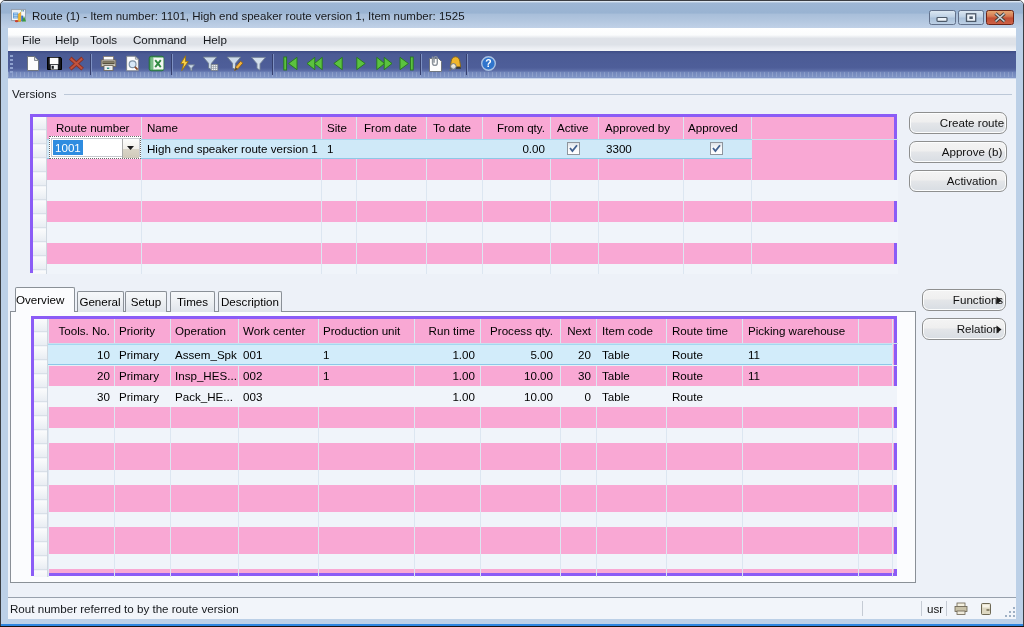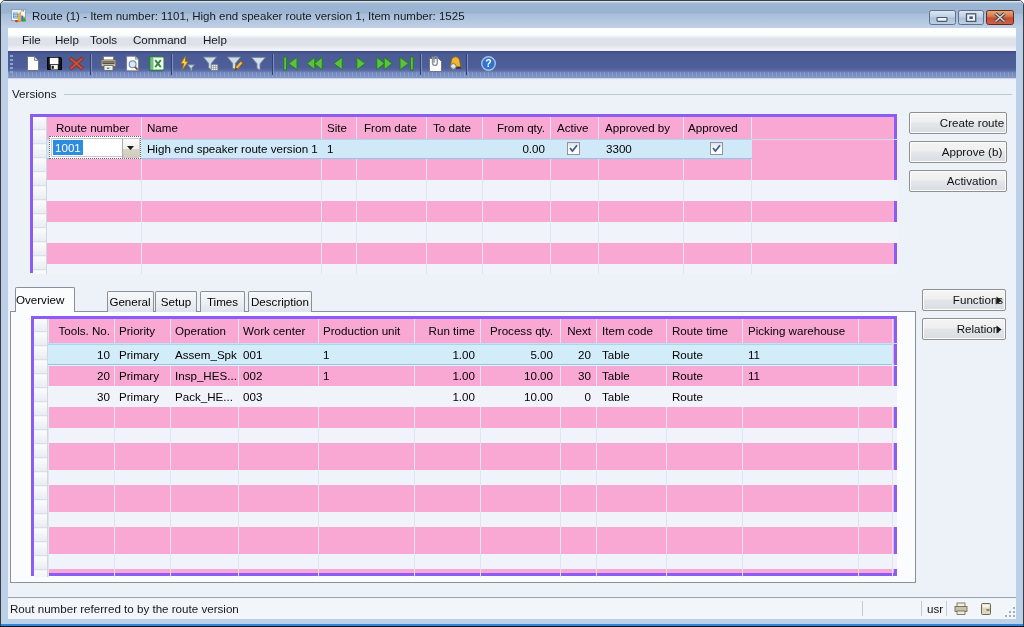--- a/index.html
+++ b/index.html
@@ -26,23 +26,23 @@
   #botline2{position:absolute;left:0px;top:625.5px;width:1024px;height:1.5px;background:#1a1212;}
   
   .grid{position:absolute;background:#f9a8d4;border:3px solid #8b5cf6;}
   .gl{position:absolute;width:1px;background:#dce6f1;}
   .band{position:absolute;background:#f0f4fa;}
   .hdr{position:absolute;top:0;height:21px;line-height:21px;white-space:nowrap;color:#000;}
   .cell{position:absolute;white-space:nowrap;color:#000;}
   .rowhdrcol{position:absolute;left:0;top:0;width:14px;background:#f1f4f8;border-right:1px solid #cfd7e0;overflow:hidden;}
   .rhcell{position:absolute;left:0;width:13px;background:linear-gradient(180deg,#fafbfc 0%,#f1f4f7 55%,#e9edf3 100%);border-bottom:1px solid #d9e0e8;}
   
-  .btn{position:absolute;width:98px;height:22px;border:1px solid #8e8f8f;border-radius:2px;background:linear-gradient(180deg,#f4f4f4 0%,#efefef 45%,#e4e6e9 50%,#d8dde3 100%);box-shadow:inset 0 0 0 1px #fcfdfd;text-align:center;line-height:20px;color:#111;padding-left:28px;}
-  
-  .tab{position:absolute;border:1px solid #8a9097;border-bottom:none;border-radius:2px 2px 0 0;background:linear-gradient(180deg,#f6f8fa 0%,#eef1f4 45%,#dfe4ea 100%);text-align:center;color:#000;margin-left:30px;}
+  .btn{position:absolute;width:98px;height:22px;border:1px solid #8e8f8f;border-radius:7px;background:linear-gradient(180deg,#f4f4f4 0%,#efefef 45%,#e4e6e9 50%,#d8dde3 100%);box-shadow:inset 0 0 0 1px #fcfdfd;text-align:center;line-height:20px;color:#111;padding-left:28px;}
+  
+  .tab{position:absolute;border:1px solid #8a9097;border-bottom:none;border-radius:2px 2px 0 0;background:linear-gradient(180deg,#f6f8fa 0%,#eef1f4 45%,#dfe4ea 100%);text-align:center;color:#000;}
   .tabactive{position:absolute;border:1px solid #8a9097;border-bottom:none;border-radius:2px 2px 0 0;background:#fbfcfe;color:#000;}
   .chk{position:absolute;width:13px;height:13px;border:1px solid #8e959d;background:linear-gradient(180deg,#dde2e8 0%,#f6f8fa 40%,#ffffff 100%);}
 </style></head>
 <body>
 <div id="page">
   <div id="winborder"></div>
   <div id="titlebar"></div>
   <div id="appicon" class="abs" style="left:10px;top:7px;width:17px;height:17px;"><svg width="17" height="17" viewBox="0 0 17 17">
         <rect x="1.6" y="2.4" width="13.8" height="11.2" fill="#f6f8fa" stroke="#8f99a6" stroke-width=".9"></rect>
         <rect x="2.2" y="3" width="12.6" height="1.8" fill="#e8edf2"></rect>

